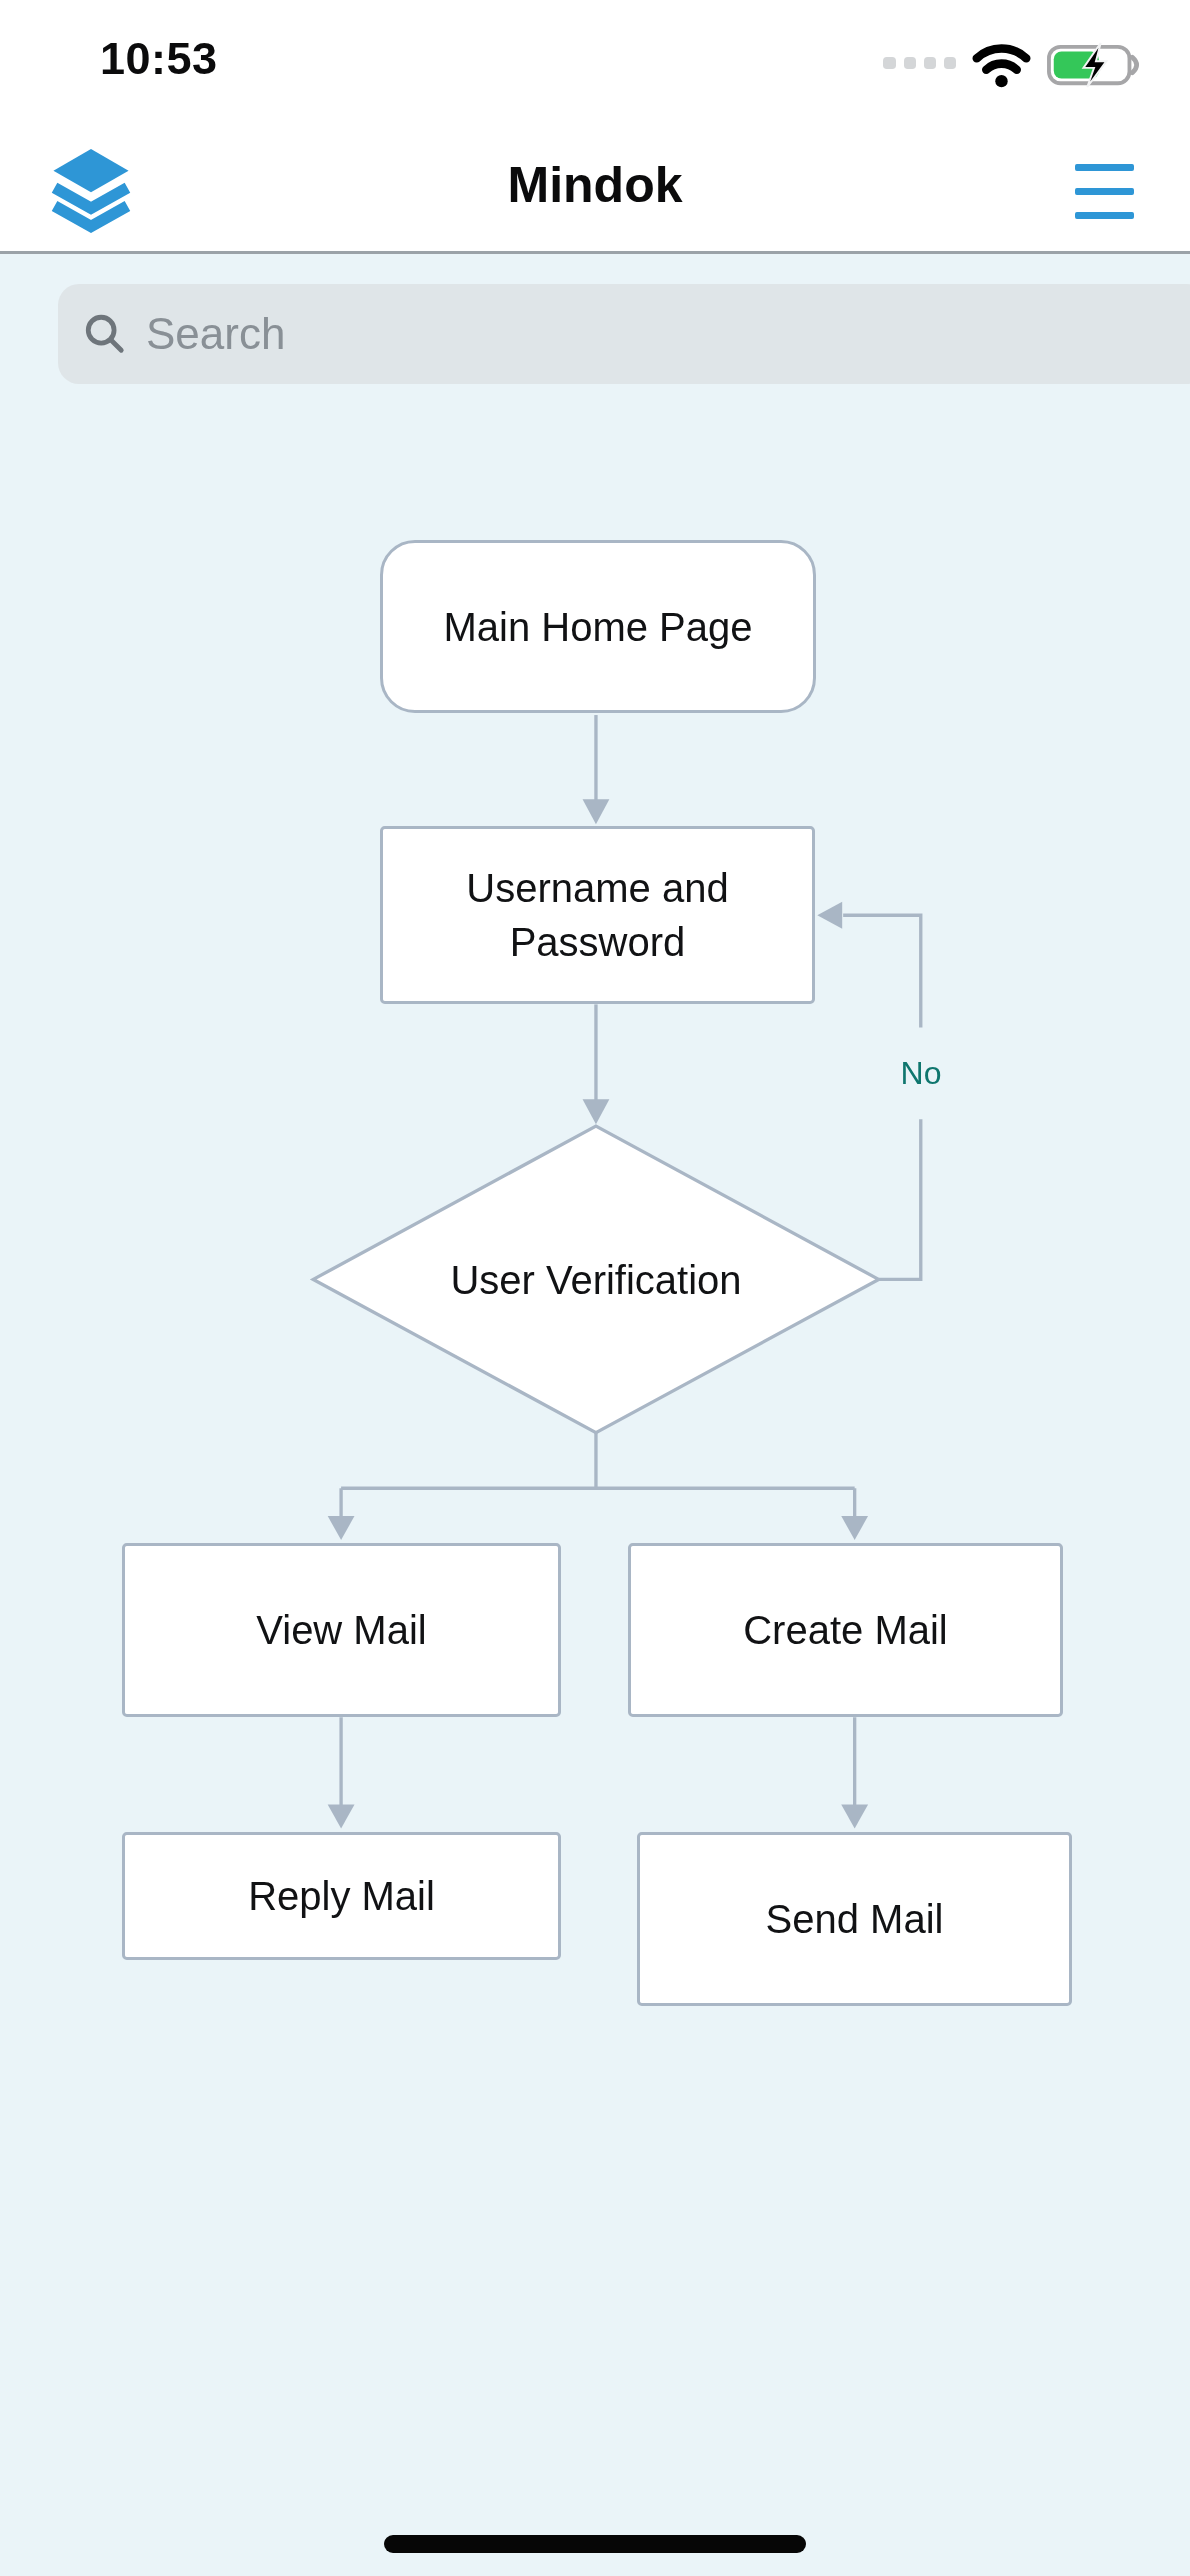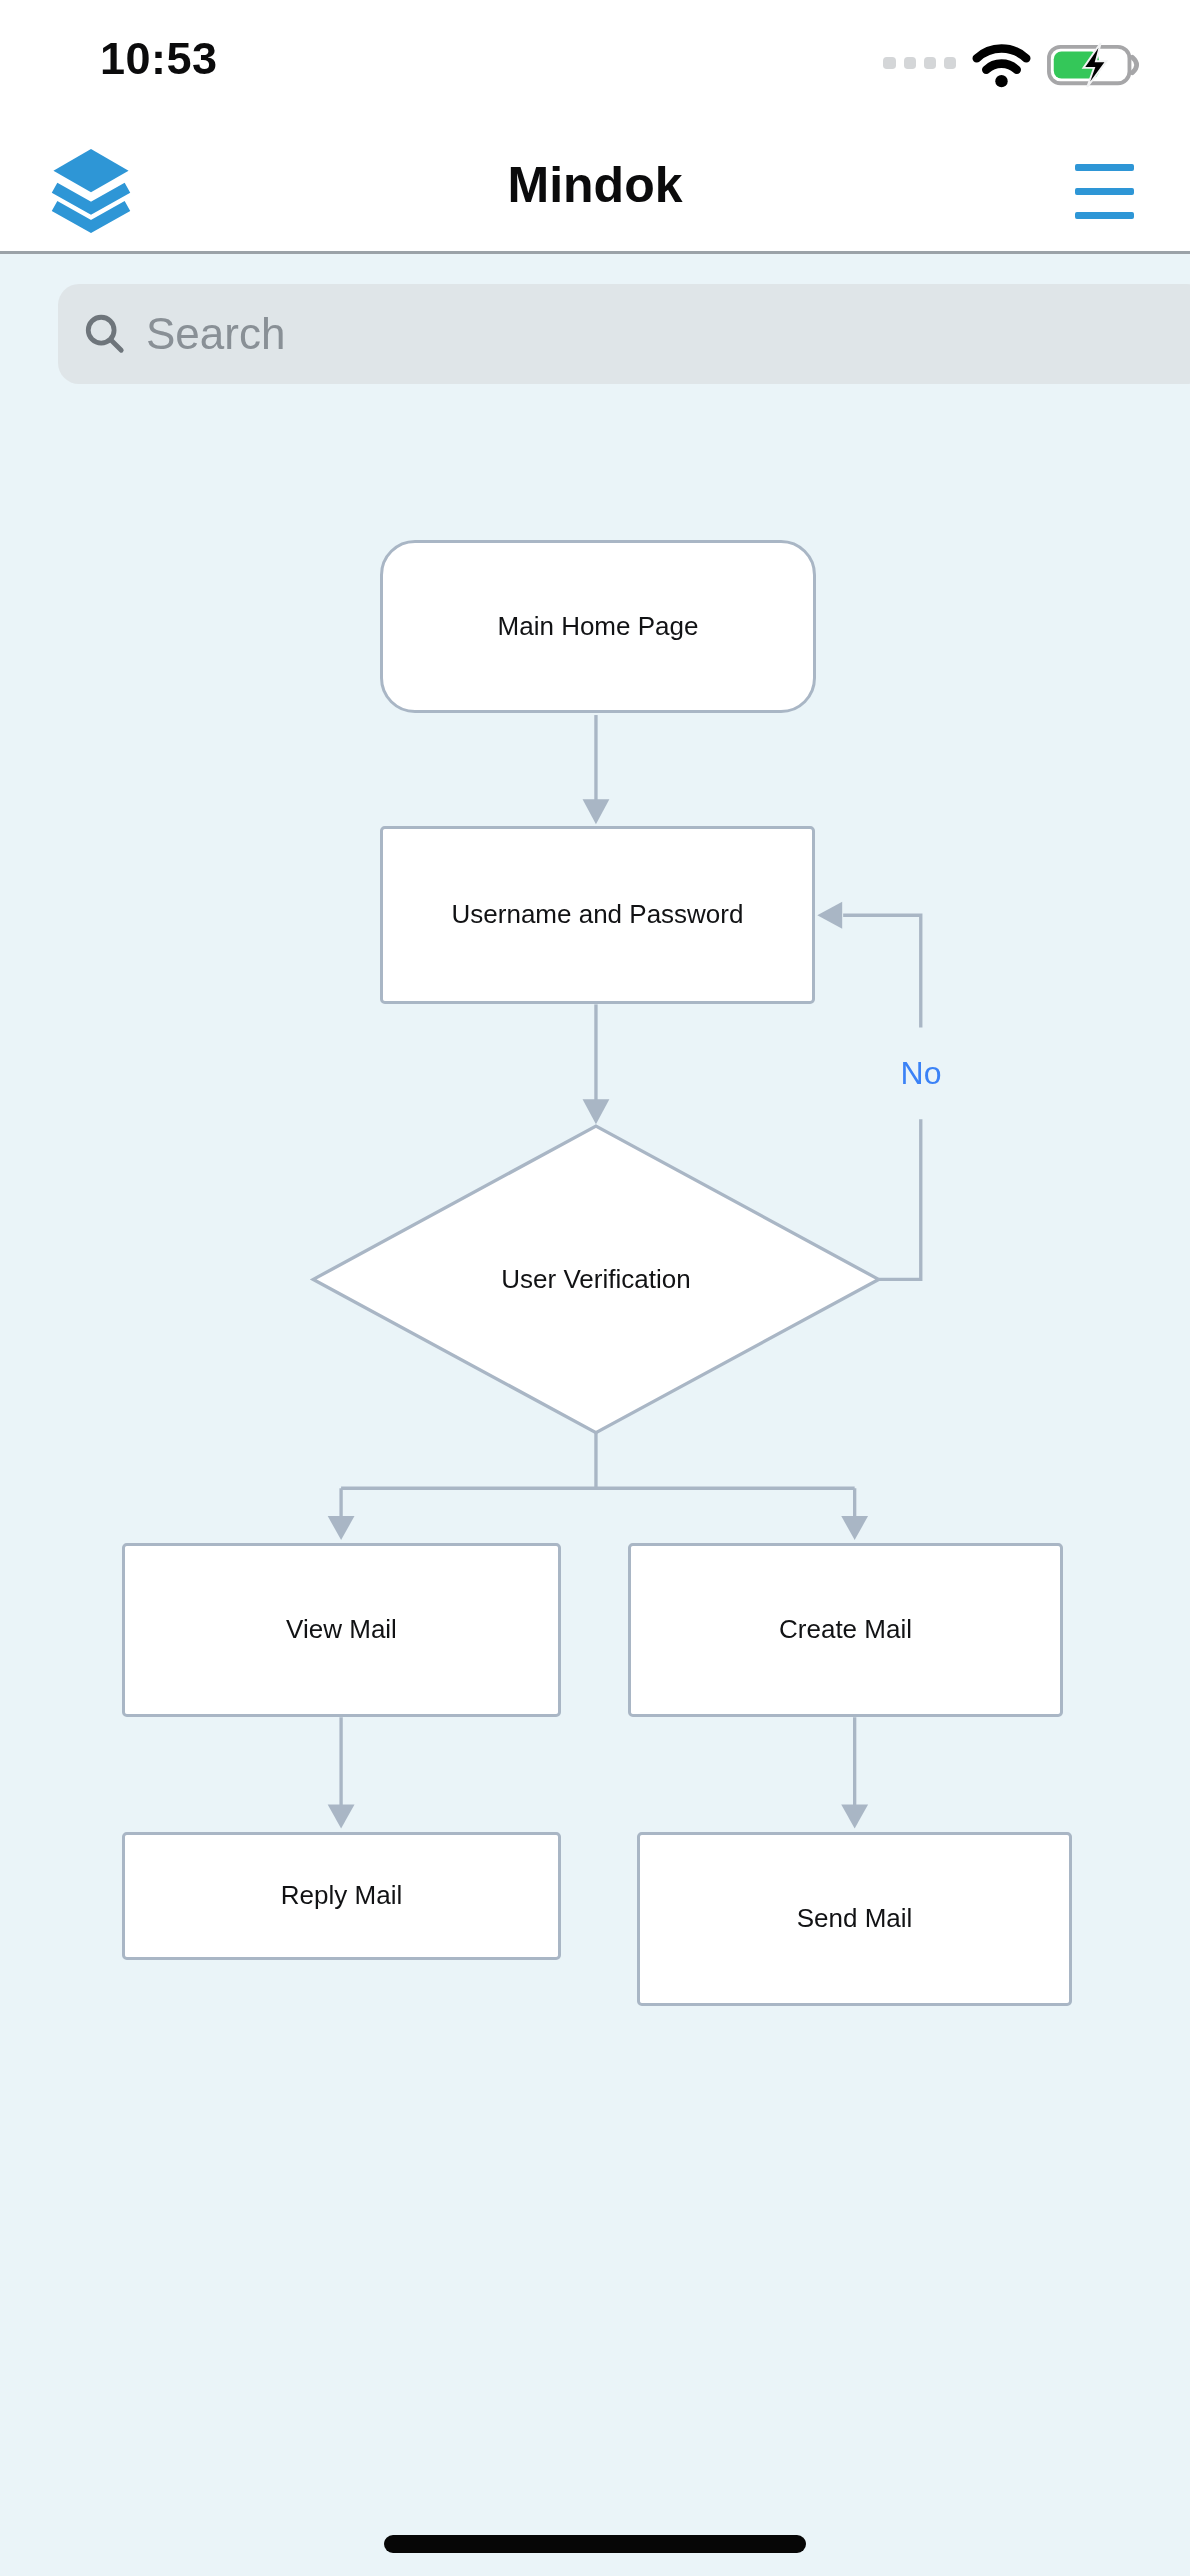--- a/index.html
+++ b/index.html
@@ -42,28 +42,28 @@
     display:flex;align-items:center;gap:19px;padding:0 0 0 25px;box-sizing:border-box;
     cursor:text;
     margin-left:38px;
   }
   .search-placeholder{font-size:44px;color:#899096;}
   
   .edges-svg{position:absolute;left:0;top:0;width:1190px;height:2576px;pointer-events:none;}
   .node{
     position:absolute;display:flex;align-items:center;justify-content:center;
     text-align:center;background:#ffffff;border:3.8px solid #a9b6c5;
-    font-size:26px;color:#111214;line-height:1.35;box-sizing:border-box;
+    font-size:40px;color:#111214;line-height:1.35;box-sizing:border-box;
     cursor:pointer;
   }
   .node.rounded{border-radius:35px;}
   .node.plain{border-radius:4.8px;}
   .node.diamond-label{background:transparent;border:none;}
   .edge-label{
-    position:absolute;font-size:32px;color:#3b82f6;
+    position:absolute;font-size:32px;color:#0f766e;
     transform:translate(-50%,-50%);cursor:default;
   }
   
   .home-indicator{
     position:absolute;left:384px;top:2535px;width:422px;height:18px;
     border-radius:9.6px;background:#060606;cursor:pointer;
   }
 </style>
 </head>
 <body>

